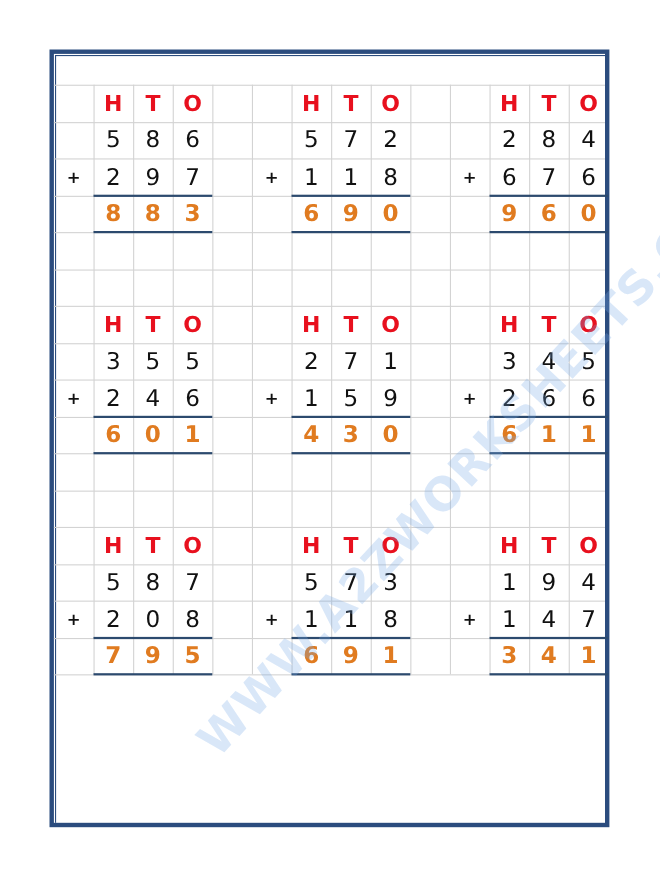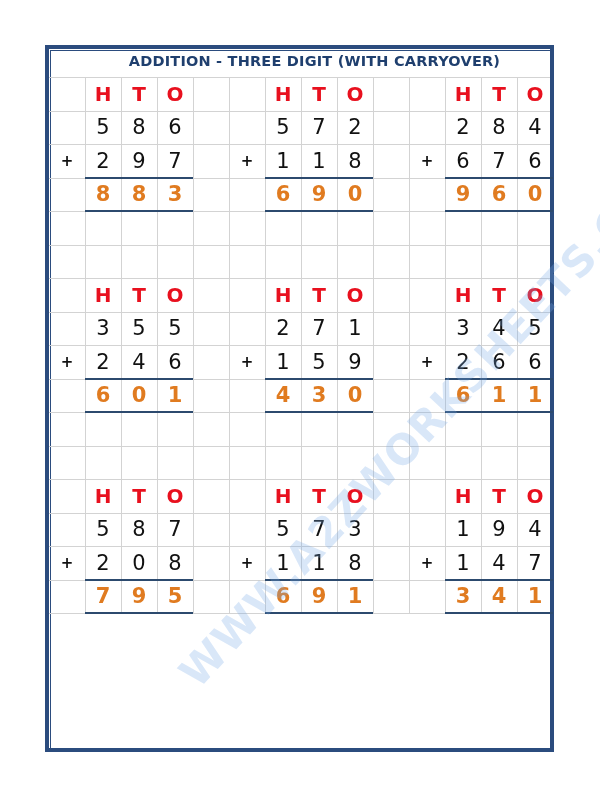--- a/index.html
+++ b/index.html
@@ -15,21 +15,20 @@
   .cell.sum { color: #e07b20; font-weight: bold; font-size: 21px; }
   .cell.plus { font-size: 15px; font-weight: bold; color: #111; }
   .uline { position: absolute; height: 2px; background: #2c4a6e; width: 108px; }
   .watermark { position: absolute; left: 40px; top: 380px; width: 620px; transform: rotate(-47deg); transform-origin: center; font-family: "DejaVu Sans", sans-serif; font-weight: bold; font-size: 42px; color: rgba(120,170,230,0.28); letter-spacing: 1px; pointer-events: none; white-space: nowrap; text-align: center; }
 </style>
 </head>
 <body>
 
 <div class="sheet">
   <div class="inner-line"></div>
-  <div class="title">ADDITION - THREE DIGIT (WITH CARRYOVER)</div>
   <div class="grid" id="grid">
       <div class="vline" style="left: 36px;"></div>
       <div class="vline" style="left: 72px;"></div>
       <div class="vline" style="left: 108px;"></div>
       <div class="vline" style="left: 144px;"></div>
       <div class="vline" style="left: 180px;"></div>
       <div class="vline" style="left: 216px;"></div>
       <div class="vline" style="left: 252px;"></div>
       <div class="vline" style="left: 288px;"></div>
       <div class="vline" style="left: 324px;"></div>

